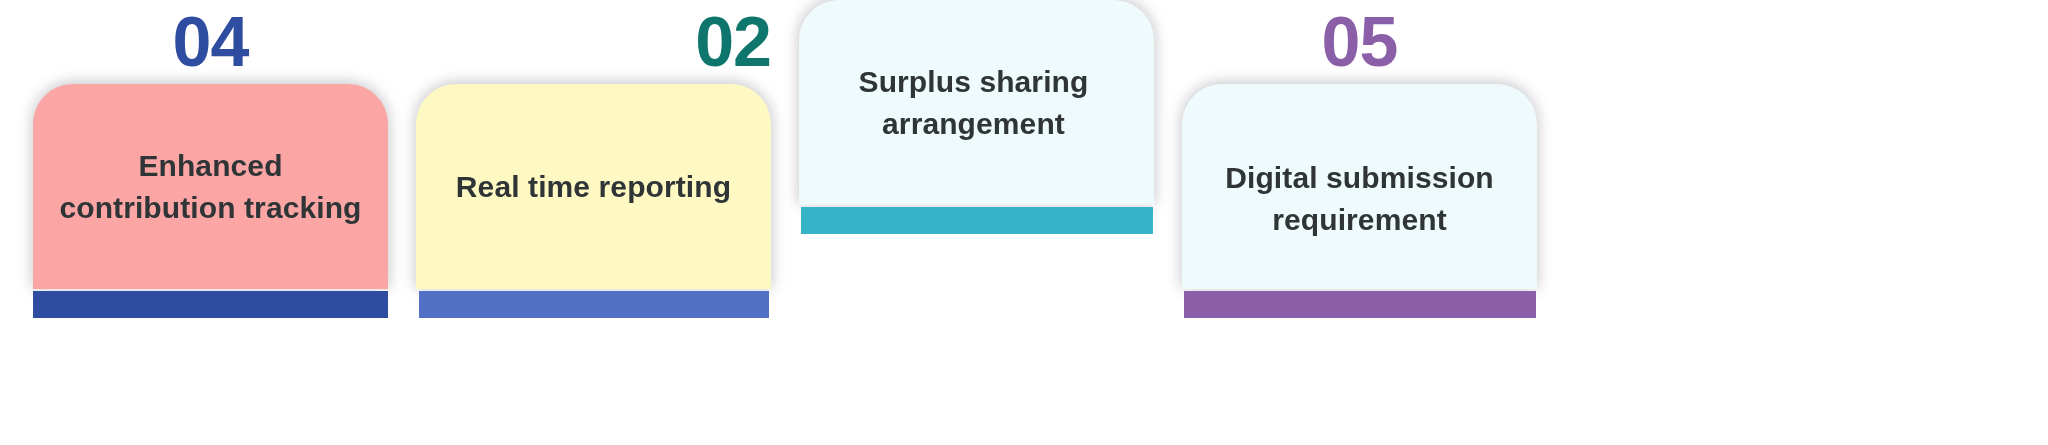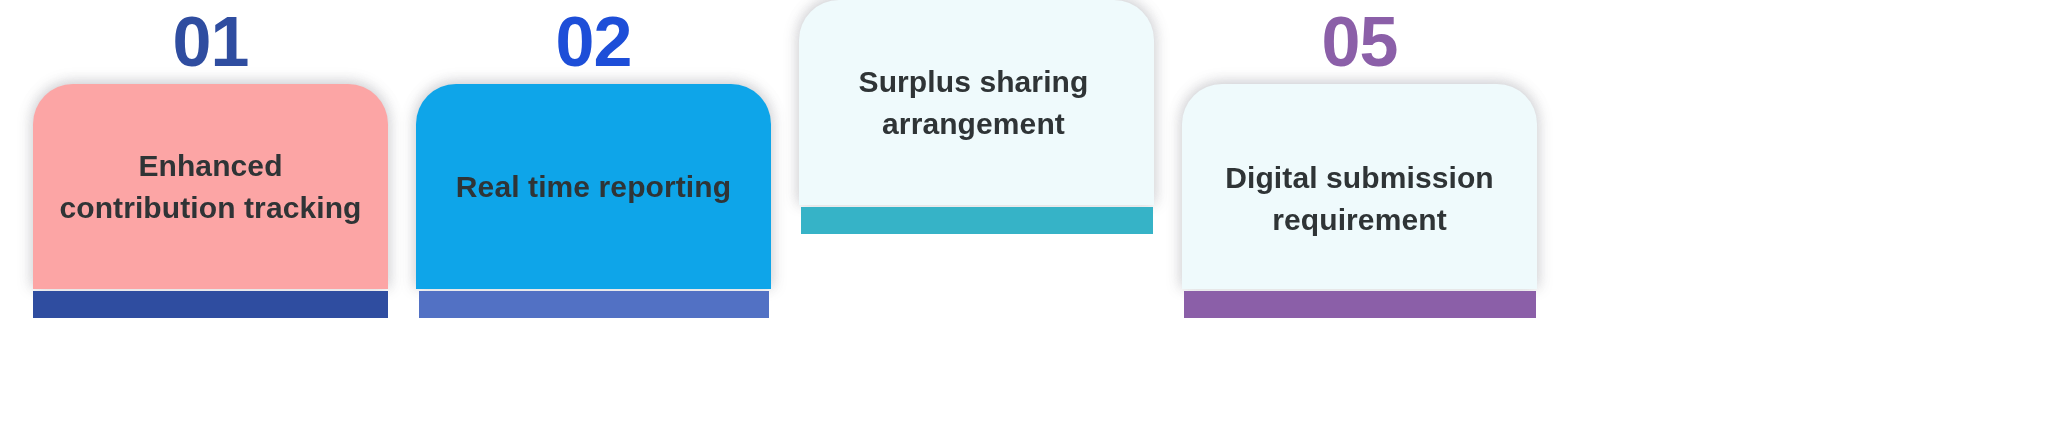--- a/index.html
+++ b/index.html
@@ -99,30 +99,30 @@
   .card-unit:nth-child(3) .card-bar { width: 352px; }
   .card-unit:nth-child(4) .card-bar { width: 352px; }
 </style>
 </head>
 <body style="background: rgb(255, 255, 255);">
 
 <div class="board">
   <div class="cards-row">
 
     <div class="card-unit">
-      <div class="step-number" style="color: rgb(47, 77, 160);">01</div>
+      <div class="step-number" style="color: rgb(47, 77, 160);">04</div>
       <div class="card-body" style="background: #fca5a5;">
         <div class="card-title" style="color: rgb(47, 52, 54);">Enhanced contribution tracking</div>
       </div>
       <div class="card-bar" style="background-color: rgb(47, 77, 160);"></div>
     </div>
 
     <div class="card-unit">
-      <div class="step-number" style="color: #1d4ed8;">02</div>
-      <div class="card-body" style="background: #0ea5e9;">
+      <div class="step-number" style="color: #0f766e; text-align: right;">02</div>
+      <div class="card-body" style="background: #fef9c3;">
         <div class="card-title" style="color: rgb(47, 52, 54);">Real time reporting</div>
       </div>
       <div class="card-bar" style="background-color: rgb(82, 113, 196);"></div>
     </div>
 
     <div class="card-unit">
       <div class="card-body" style="background: rgb(239, 250, 252); padding-left: 12px;">
         <div class="card-title" style="color: rgb(47, 52, 54);">Surplus sharing arrangement</div>
       </div>
       <div class="card-bar" style="background-color: rgb(54, 179, 199);"></div>

